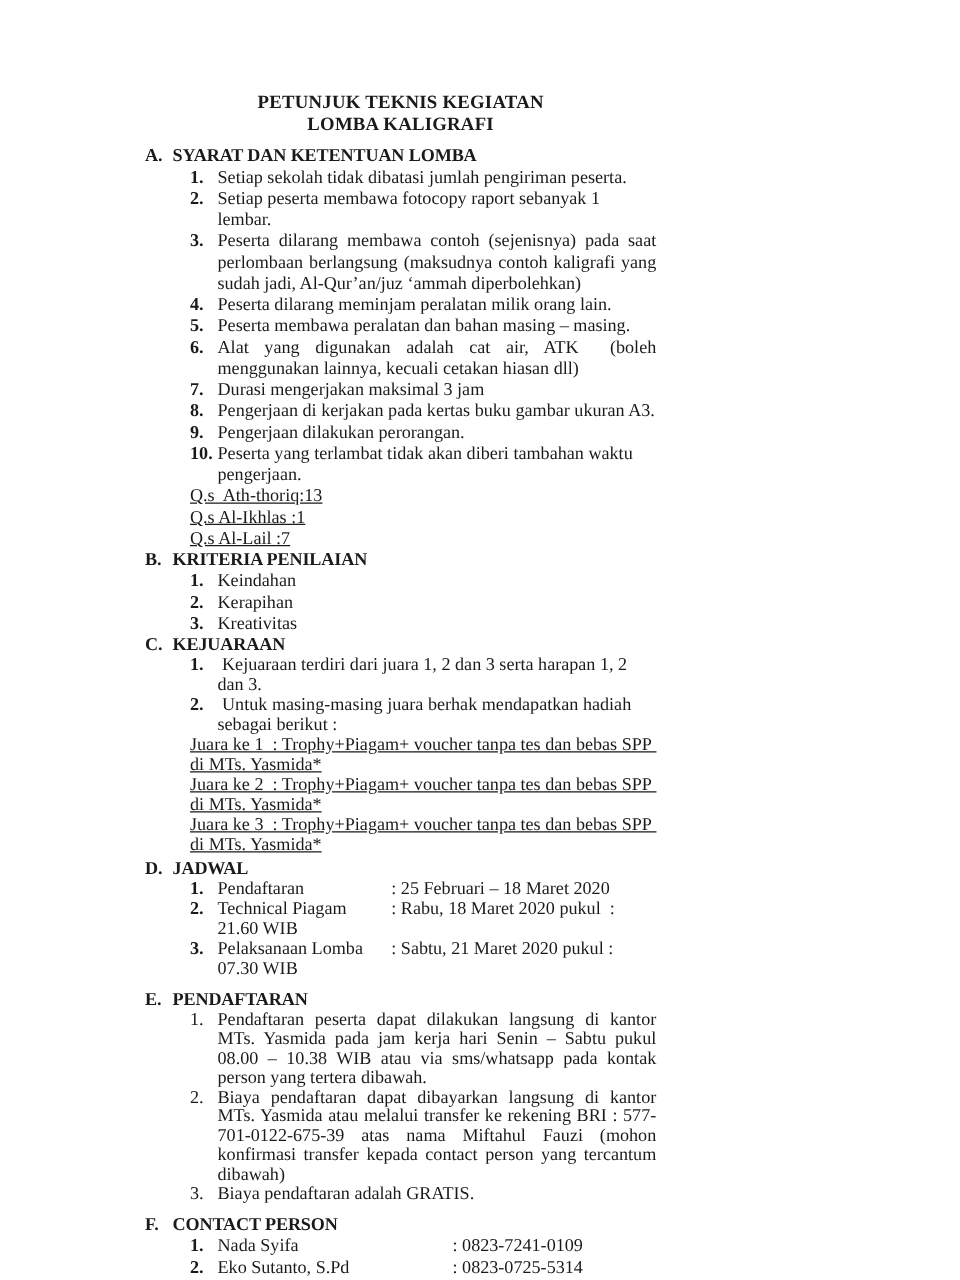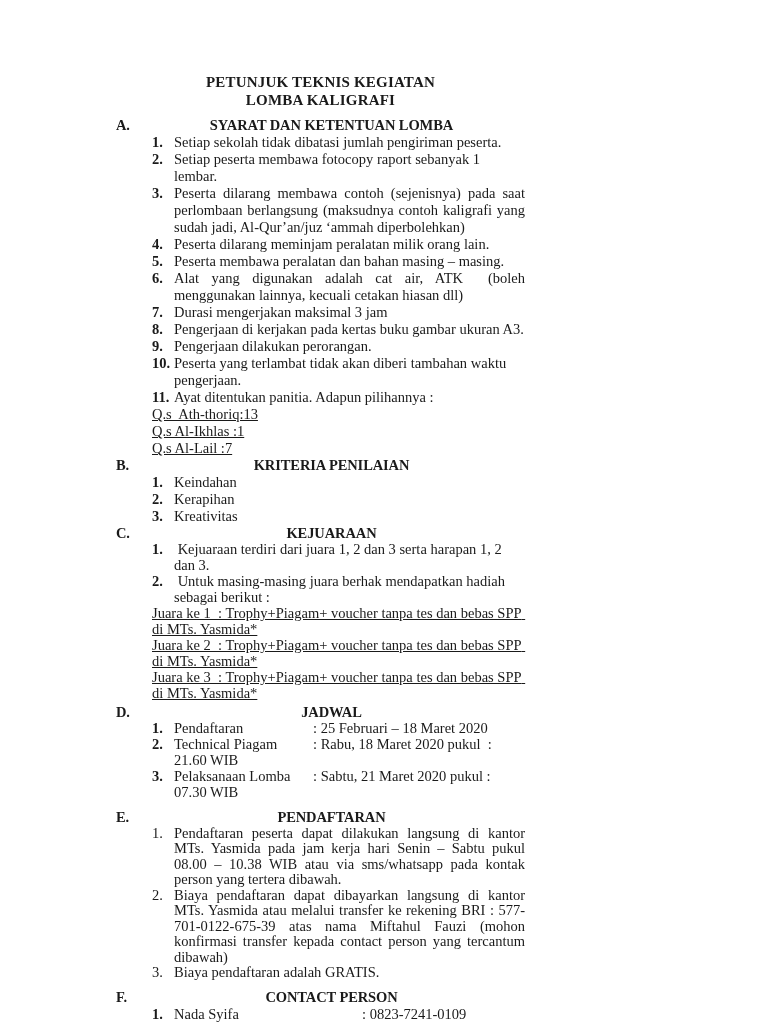--- a/index.html
+++ b/index.html
@@ -20,21 +20,21 @@
     text-align: center;
     font-weight: bold;
     font-size: 15px;
     line-height: 17.5px;
     letter-spacing: 0.2px;
   }
   .sections { margin-top: 8px; }
   .section { }
   .sec-head { display: flex; font-weight: bold; font-size: 14.5px; letter-spacing: -0.1px; }
   .sec-letter { flex: 0 0 22px; width: 22px; }
-  .sec-title { flex: 1; text-align: center; }
+  .sec-title { flex: 1; }
   .item { display: flex; margin-left: 36px; }
   .item-num { flex: 0 0 22px; width: 22px; font-weight: bold; }
   .item-text { flex: 1; white-space: pre-wrap; }
   .item-text.justify { text-align: justify; }
   .subline { margin-left: 36px; white-space: pre-wrap; text-decoration: underline; }
   .item-label { display: inline-block; vertical-align: top; }
   .item-value { white-space: pre-wrap; }
   
   .sec-2, .sec-3 { line-height: 16px; }
   .sec-3 { margin-top: 3px; }
@@ -90,24 +90,20 @@
           <span class="item-num">8.</span>
           <div class="item-text">Pengerjaan di kerjakan pada kertas buku gambar ukuran A3.</div>
         </div>
         <div class="item">
           <span class="item-num">9.</span>
           <div class="item-text">Pengerjaan dilakukan perorangan.</div>
         </div>
         <div class="item">
           <span class="item-num">10.</span>
           <div class="item-text">Peserta yang terlambat tidak akan diberi tambahan waktu pengerjaan.</div>
-        </div>
-        <div class="item">
-          <span class="item-num">11.</span>
-          <div class="item-text">Ayat ditentukan panitia. Adapun pilihannya :</div>
         </div>
         <div class="subline">Q.s  Ath-thoriq:13</div>
         <div class="subline">Q.s Al-Ikhlas :1</div>
         <div class="subline">Q.s Al-Lail :7</div>
       </div>
       <div class="section sec-1">
         <div class="sec-head">
           <span class="sec-letter">B.</span>
           <span class="sec-title">KRITERIA PENILAIAN</span>
         </div>

